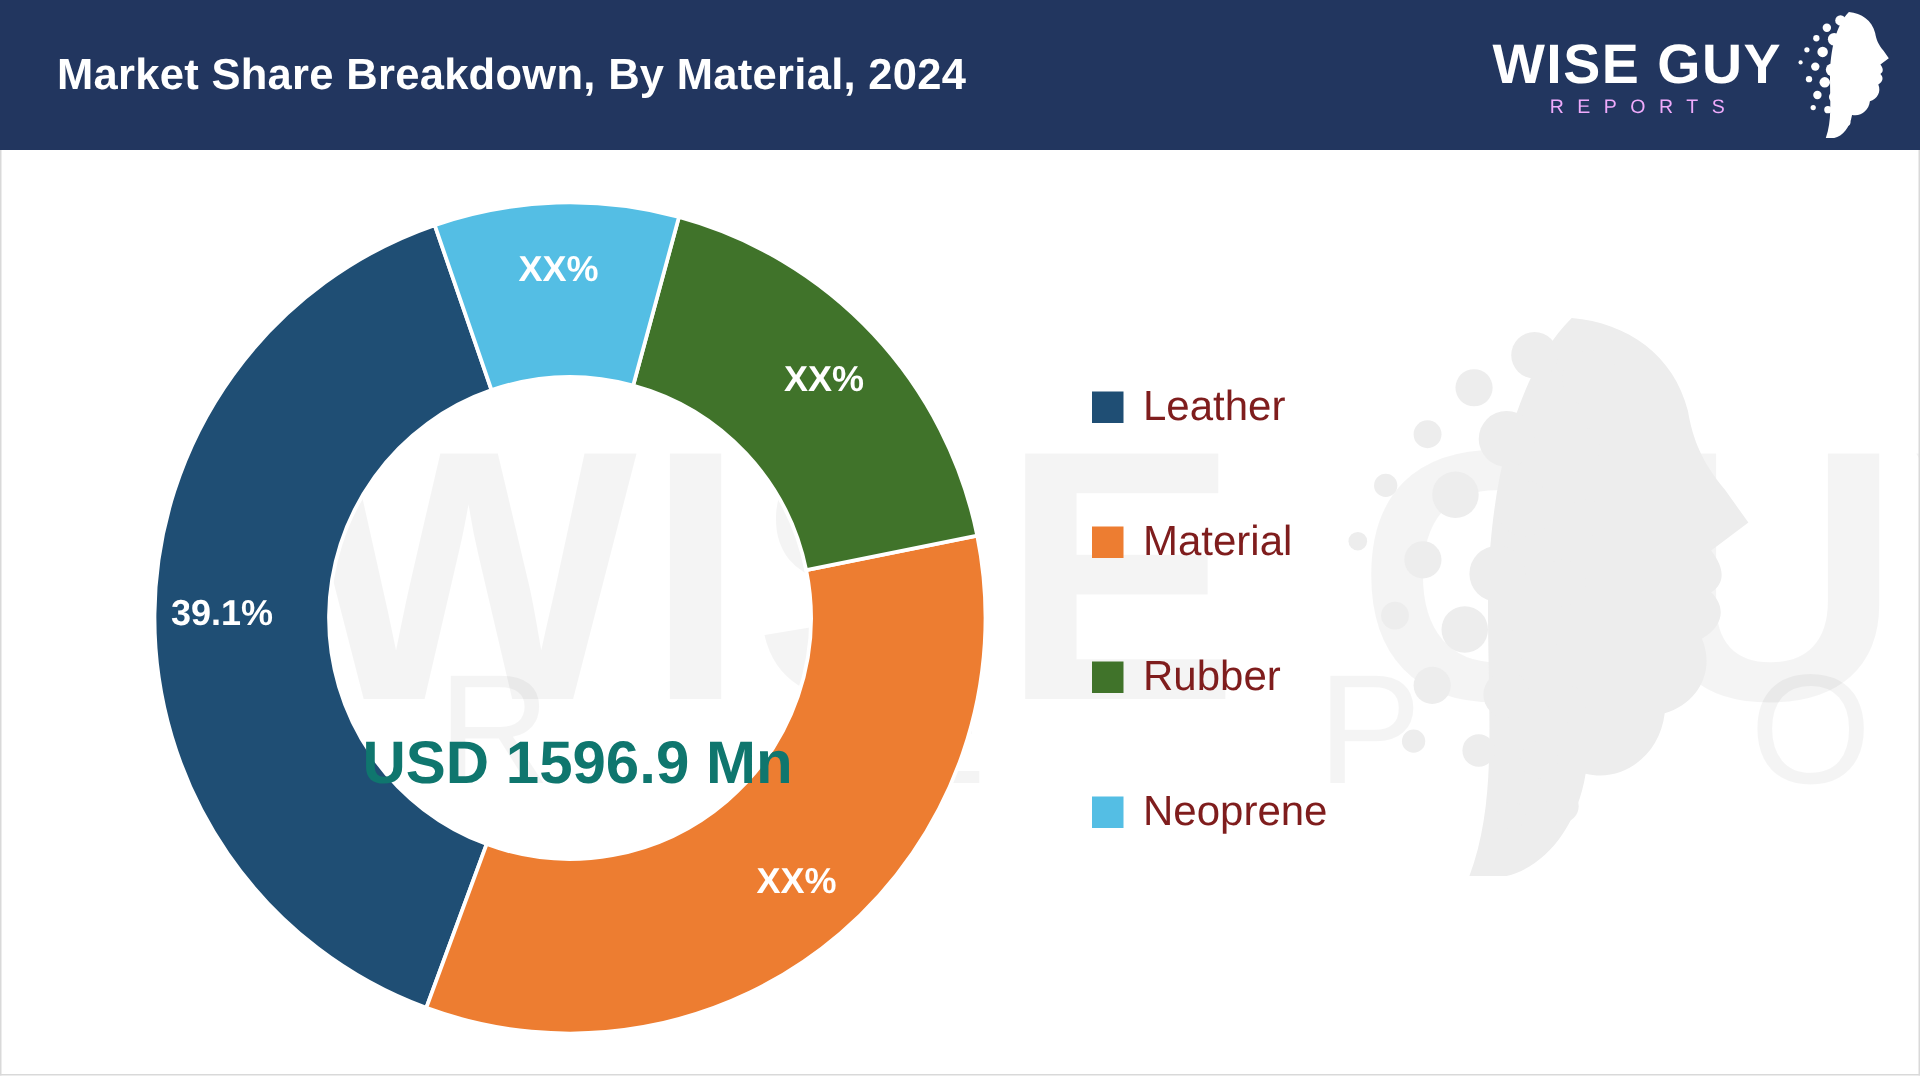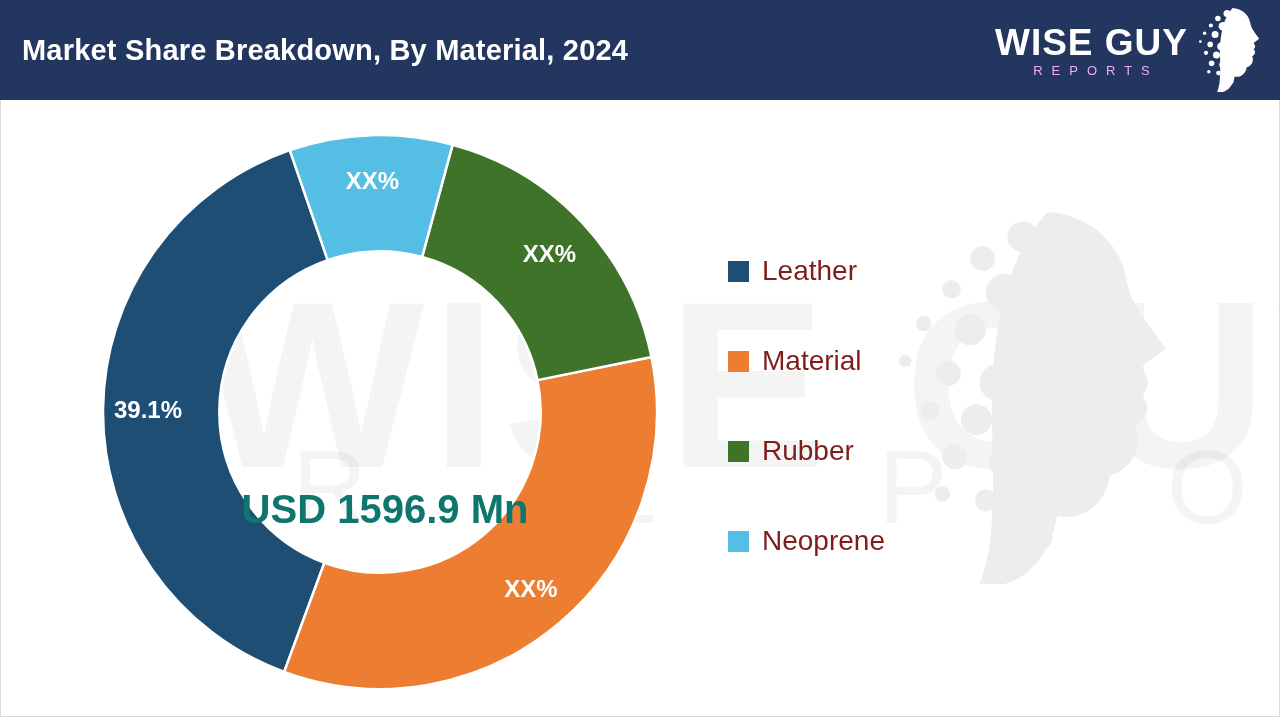--- a/index.html
+++ b/index.html
@@ -3,21 +3,21 @@
 <meta charset="utf-8">
 <style>
   * { margin:0; padding:0; box-sizing:border-box; }
   html,body { width:1280px; height:720px; overflow:hidden; background:#fff;
               font-family:"Liberation Sans", sans-serif; }
   #page { position:relative; width:1280px; height:720px; background:#ffffff; overflow:hidden; }
 
   
   #header { position:absolute; left:0; top:0; width:1280px; height:100px;
             background:#22365F; display:flex; align-items:center; z-index:10; }
-  #title  { color:#ffffff; font-size:29px; font-weight:bold; padding-left:22px;
+  #title  { color:#ffffff; font-size:29px; font-weight:bold; padding-left:38px;
             letter-spacing:0.2px; }
   #logo   { position:absolute; right:18px; top:0; height:100px; display:flex;
             align-items:center; }
   #logo-text { display:flex; flex-direction:column; align-items:center; margin-right:4px; }
   #logo-name { color:#fff; font-size:37px; font-weight:600; letter-spacing:1px; line-height:1; }
   #logo-tagline { color:#f0abfc; font-size:13px; letter-spacing:9px; margin-top:3px;
                   padding-left:9px; line-height:1; }
   .face-svg { display:block; }
   .face-white { fill:#ffffff; }
 

